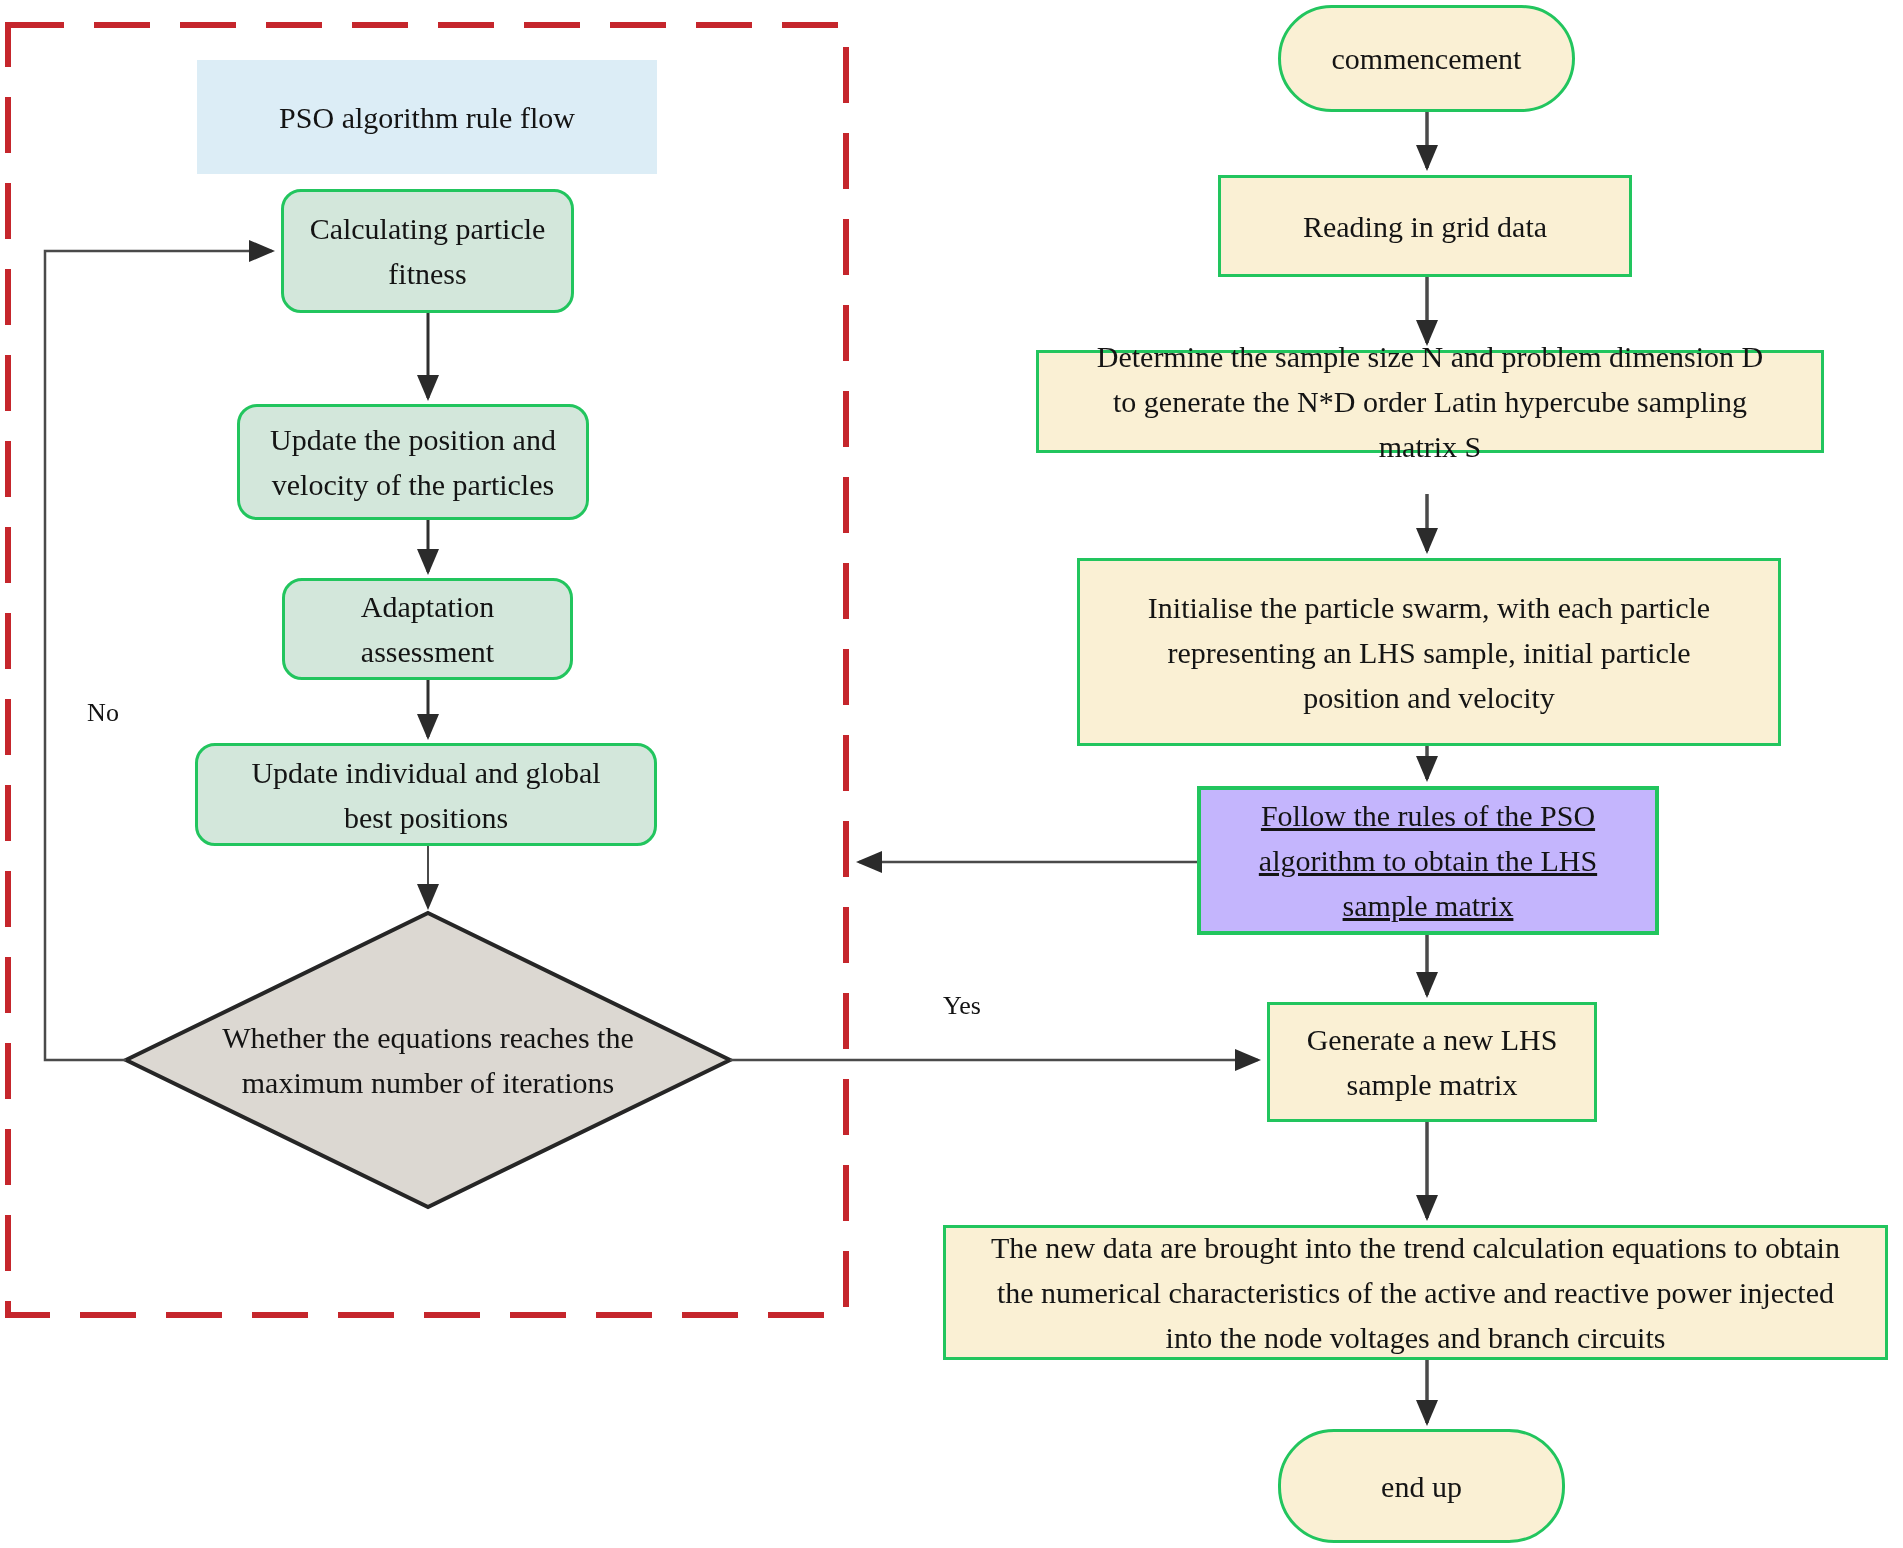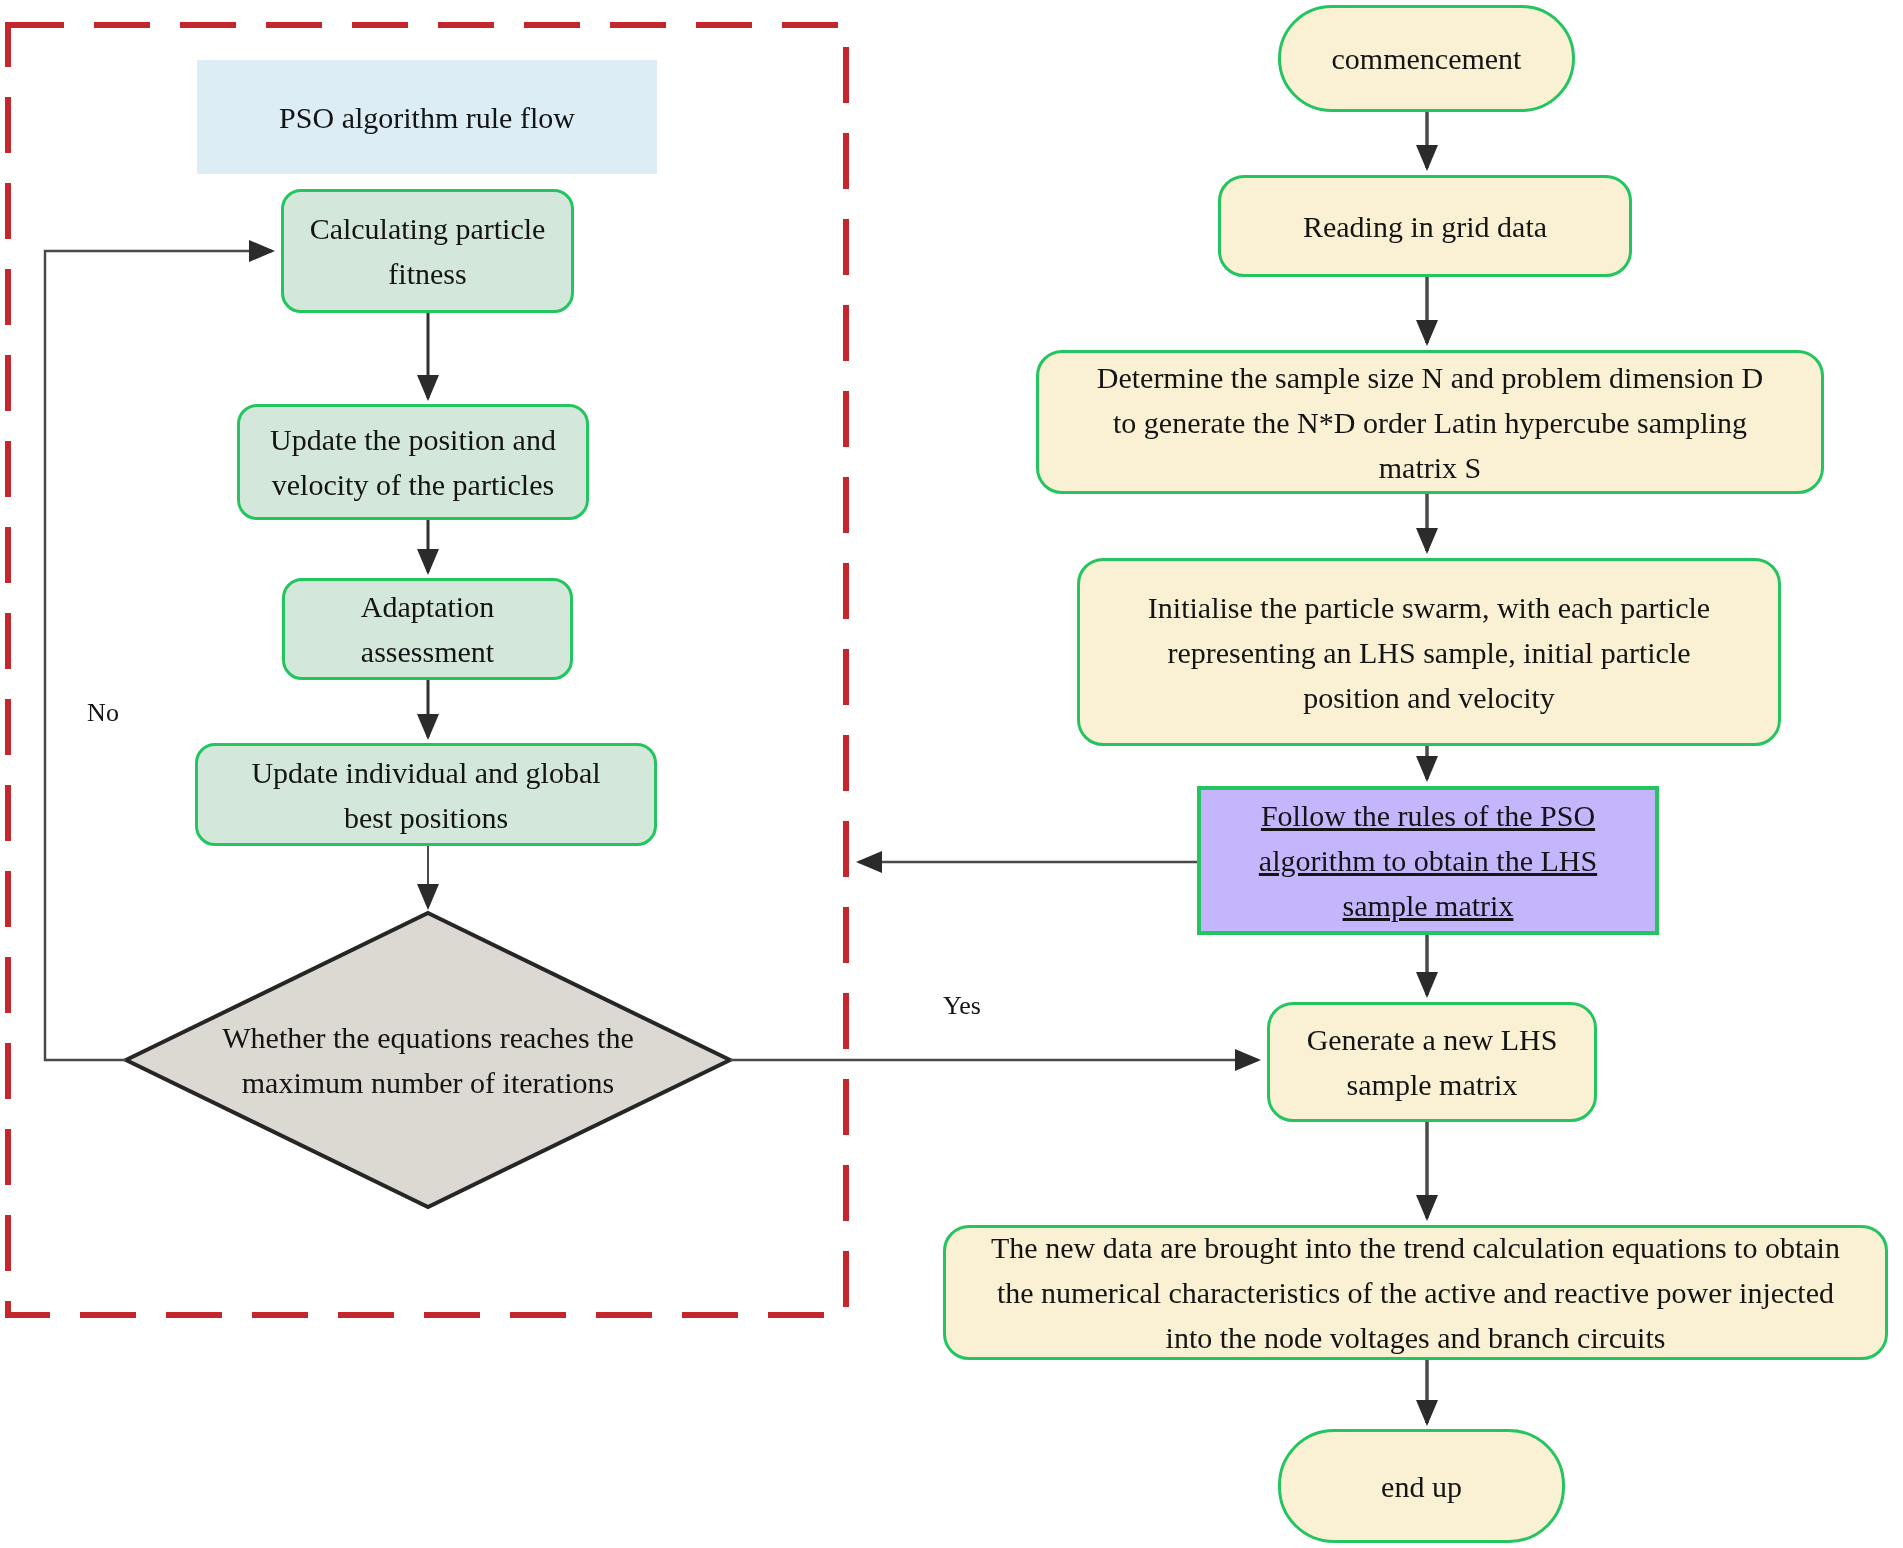--- a/index.html
+++ b/index.html
@@ -29,21 +29,21 @@
     justify-content: center;
     text-align: center;
     white-space: pre-line;
     font-size: 30px;
     line-height: 1.5;
     color: #141414;
     padding: 2px 6px;
   }
   .bordered { border: 3px solid #22c55e; }
   .thick    { border-width: 4px; }
-  .cream    { background: #FAF0D4; border-radius: 26px; }
+  .cream    { background: #FAF0D4; }
   .green    { background: #D3E7DB; border-radius: 20px; }
   .bluebg   { background: #DCEDF6; }
   .purplebg { background: #c4b5fd; text-decoration: underline; }
   .terminator { border-radius: 56px; }
   .diamond-label {
     background: transparent;
     z-index: 3;
     padding: 0;
   }
   .flow-label {
@@ -109,21 +109,21 @@
 maximum number of iterations</div>
 
   <div class="flow-label" style="left:103px; top:713px;">No</div>
 
   <div class="flow-label" style="left:962px; top:1006px;">Yes</div>
 
   <div class="node cream bordered terminator" style="left:1278px; top:5px; width:297px; height:107px;">commencement</div>
 
   <div class="node cream bordered" style="left:1218px; top:175px; width:414px; height:102px;">Reading in grid data</div>
 
-  <div class="node cream bordered" style="left:1036px; top:350px; width:788px; height:144px;">Determine the sample size N and problem dimension D
+  <div class="node cream bordered" style="left:1036px; top:350px; width:788px; height:103px;">Determine the sample size N and problem dimension D
 to generate the N*D order Latin hypercube sampling
 matrix S</div>
 
   <div class="node cream bordered" style="left:1077px; top:558px; width:704px; height:188px;">Initialise the particle swarm, with each particle
 representing an LHS sample, initial particle
 position and velocity</div>
 
   <div class="node purplebg bordered thick" style="left:1197px; top:786px; width:462px; height:149px;">Follow the rules of the PSO
 algorithm to obtain the LHS
 sample matrix</div>

